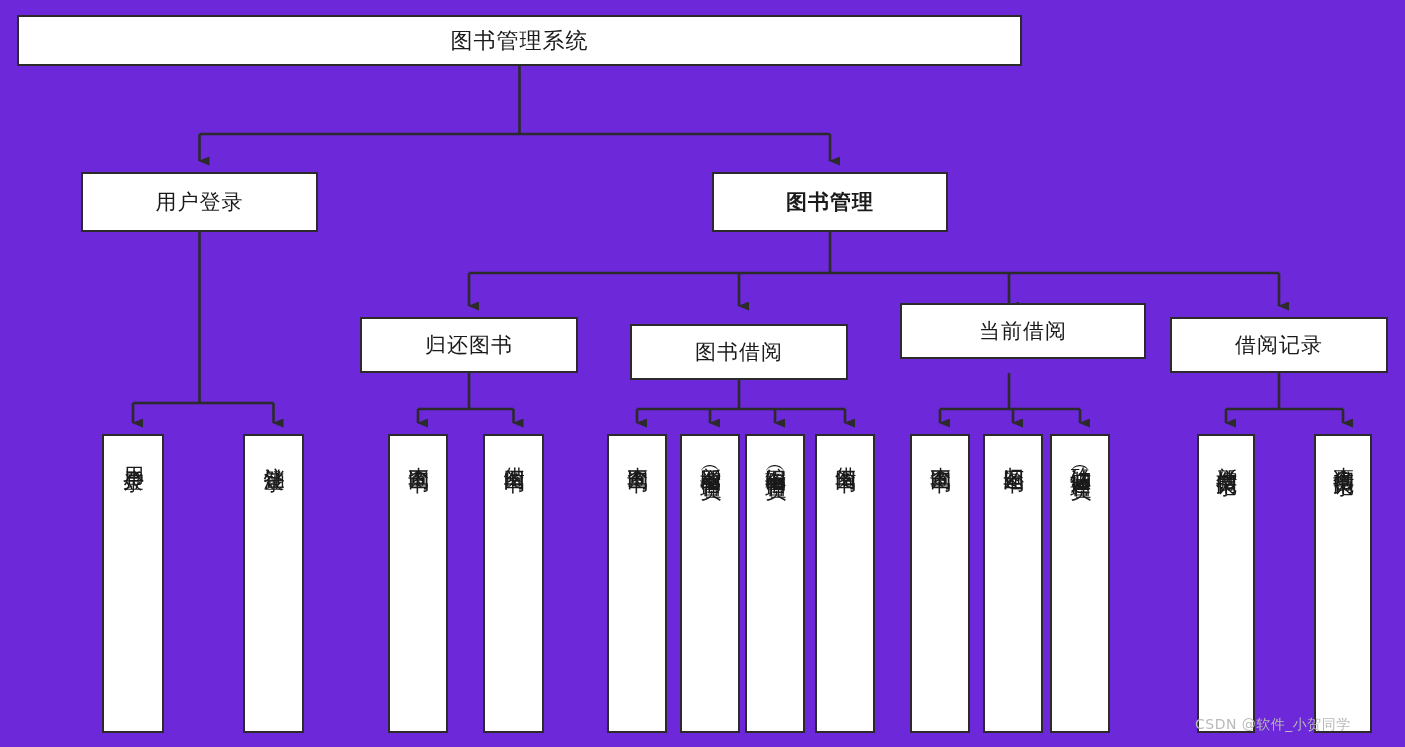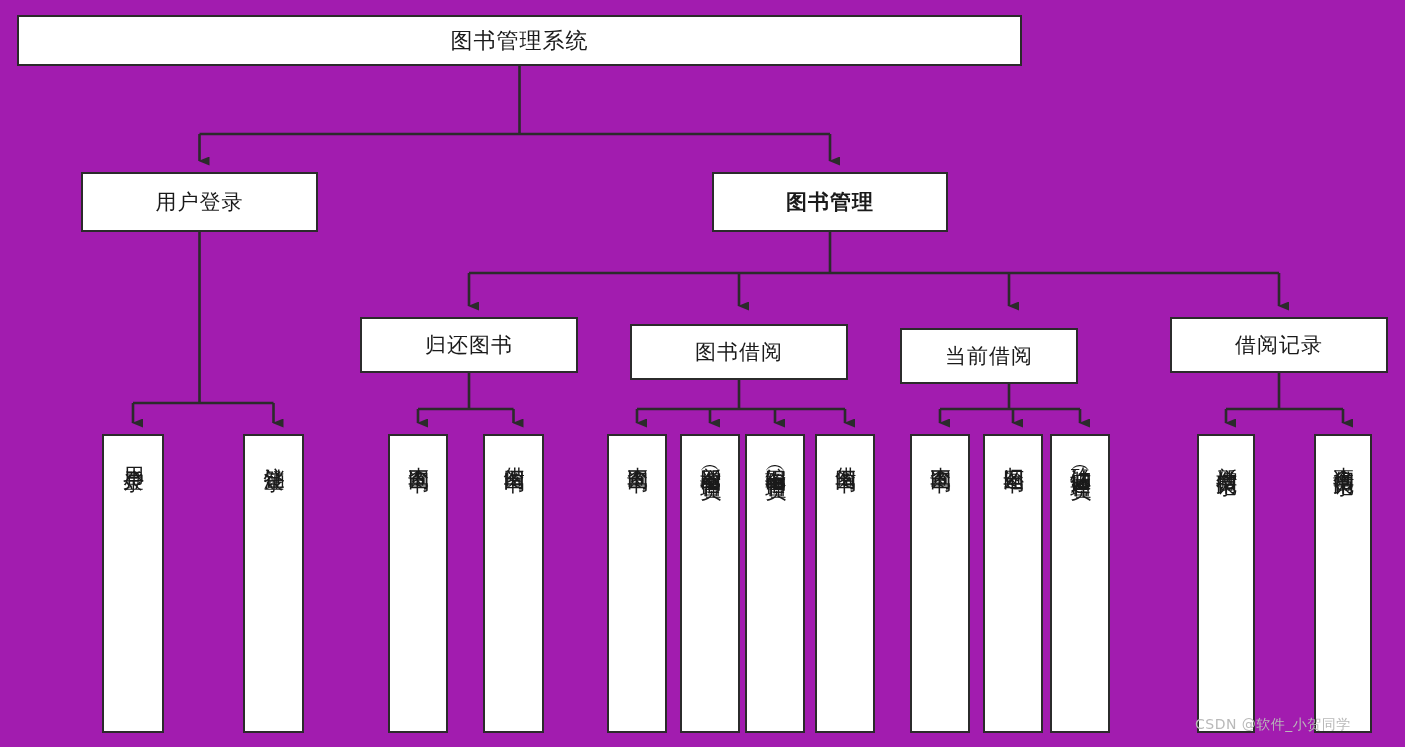--- a/index.html
+++ b/index.html
@@ -8,21 +8,21 @@
     padding: 0;
     background: #ffffff;
   }
   body {
     font-family: "DejaVu Sans", "Liberation Sans", sans-serif;
   }
   #canvas {
     position: relative;
     width: 1405px;
     height: 747px;
-    background: #a21caf;
+    background: #6d28d9;
     overflow: hidden;
   }
   #edges {
     position: absolute;
     left: 0;
     top: 0;
     width: 1405px;
     height: 747px;
     pointer-events: none;
   }
@@ -132,21 +132,21 @@
   <div class="node horiz" style="left: 712px; top: 172px; width: 236px; height: 60px; font-weight: bold;">
     <span class="label">图书管理</span>
   </div>
 
   <div class="node horiz" style="left: 360px; top: 317px; width: 218px; height: 56px;">
     <span class="label">归还图书</span>
   </div>
   <div class="node horiz" style="left: 630px; top: 324px; width: 218px; height: 56px;">
     <span class="label">图书借阅</span>
   </div>
-  <div class="node horiz" style="left: 900px; top: 328px; width: 178px; height: 56px;">
+  <div class="node horiz" style="left: 900px; top: 303px; width: 246px; height: 56px;">
     <span class="label">当前借阅</span>
   </div>
   <div class="node horiz" style="left: 1170px; top: 317px; width: 218px; height: 56px;">
     <span class="label">借阅记录</span>
   </div>
 
   <div class="node vert" style="left: 102px; top: 434px; width: 62px; height: 299px;">
     <span class="label">用户登录</span>
   </div>
   <div class="node vert" style="left: 243px; top: 434px; width: 61px; height: 299px;">

